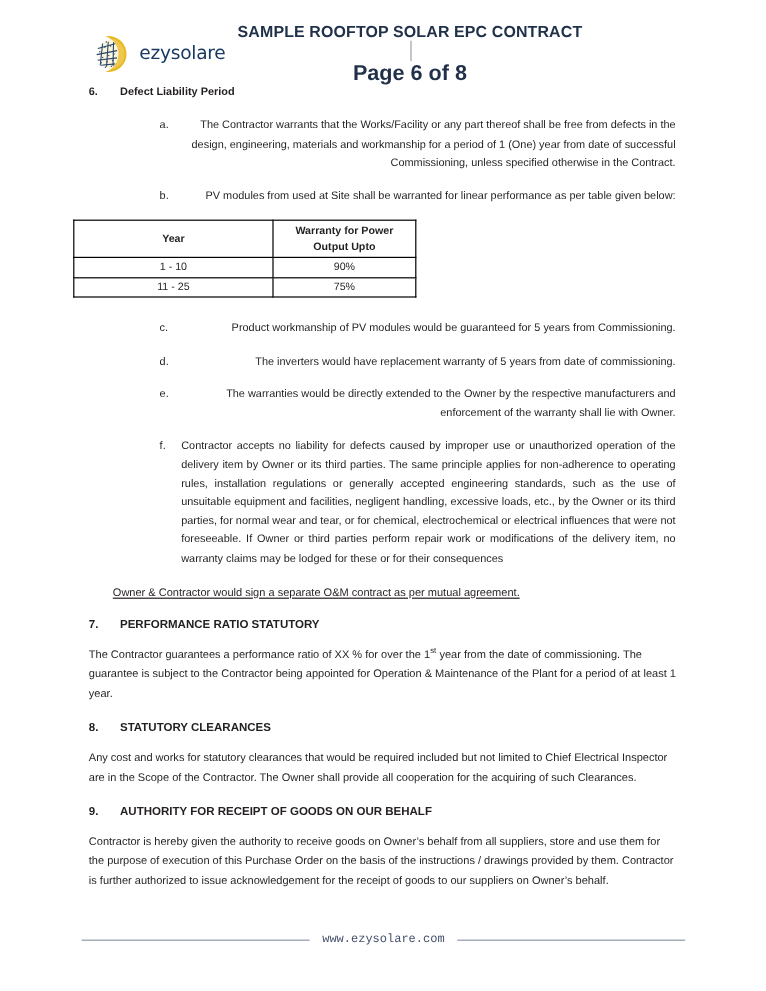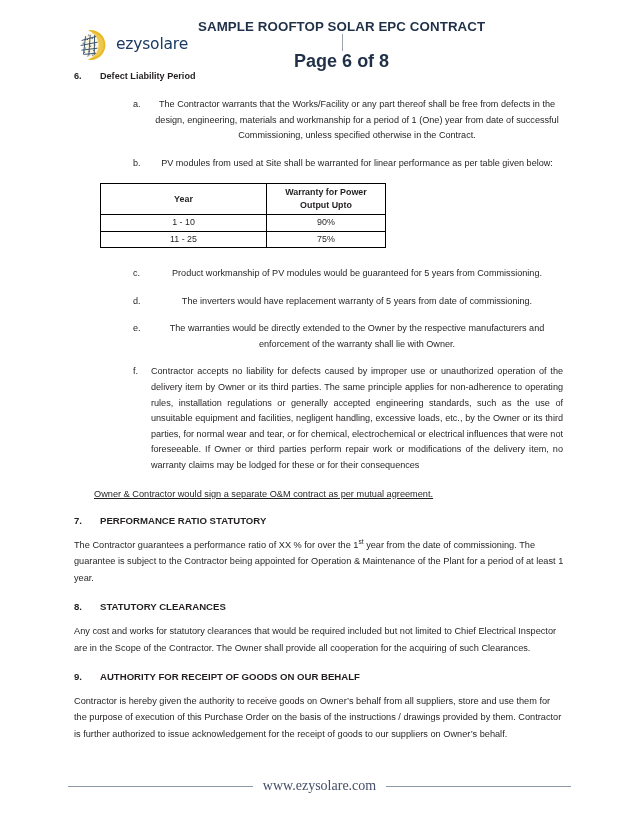--- a/index.html
+++ b/index.html
@@ -129,29 +129,29 @@
     font-size: 9.1px;
     line-height: 15.6px;
     color: #231f20;
   }
   .li .mark {
     width: 18px;
     flex: 0 0 18px;
   }
   .li .txt {
     flex: 1 1 auto;
-    text-align: center;
+    text-align: right;
   }
   .li.justify .txt {
     text-align: justify;
   }
 
   
   .warranty-table-wrap {
-    margin-left: 100px;
+    margin-left: 61px;
   }
   table.warranty {
     border-collapse: collapse;
     width: 285px;
     table-layout: fixed;
   }
   table.warranty th,
   table.warranty td {
     border: 1px solid #000000;
     text-align: center;
@@ -187,22 +187,22 @@
     align-items: center;
   }
   .footer .rule {
     flex: 1 1 auto;
     height: 1px;
     background: #8e99a8;
   }
   .footer .url {
     flex: 0 0 auto;
     padding: 0 10px;
-    font-family: Liberation Serif, serif;
-    font-size: 14px;
+    font-family: Liberation Mono, monospace;
+    font-size: 10px;
     color: #44506a;
     white-space: nowrap;
   }
   .spacer-10 { height: 10px; }
   .spacer-12 { height: 12px; }
   .spacer-14 { height: 14px; }
   .spacer-18 { height: 18px; }
 </style>
 </head>
 <body>

